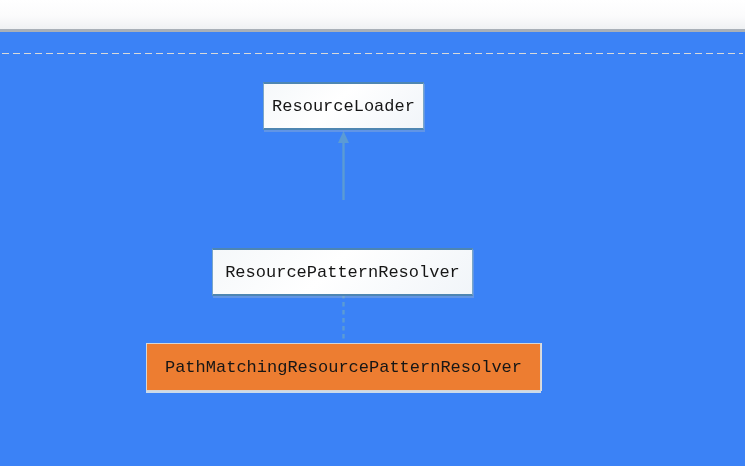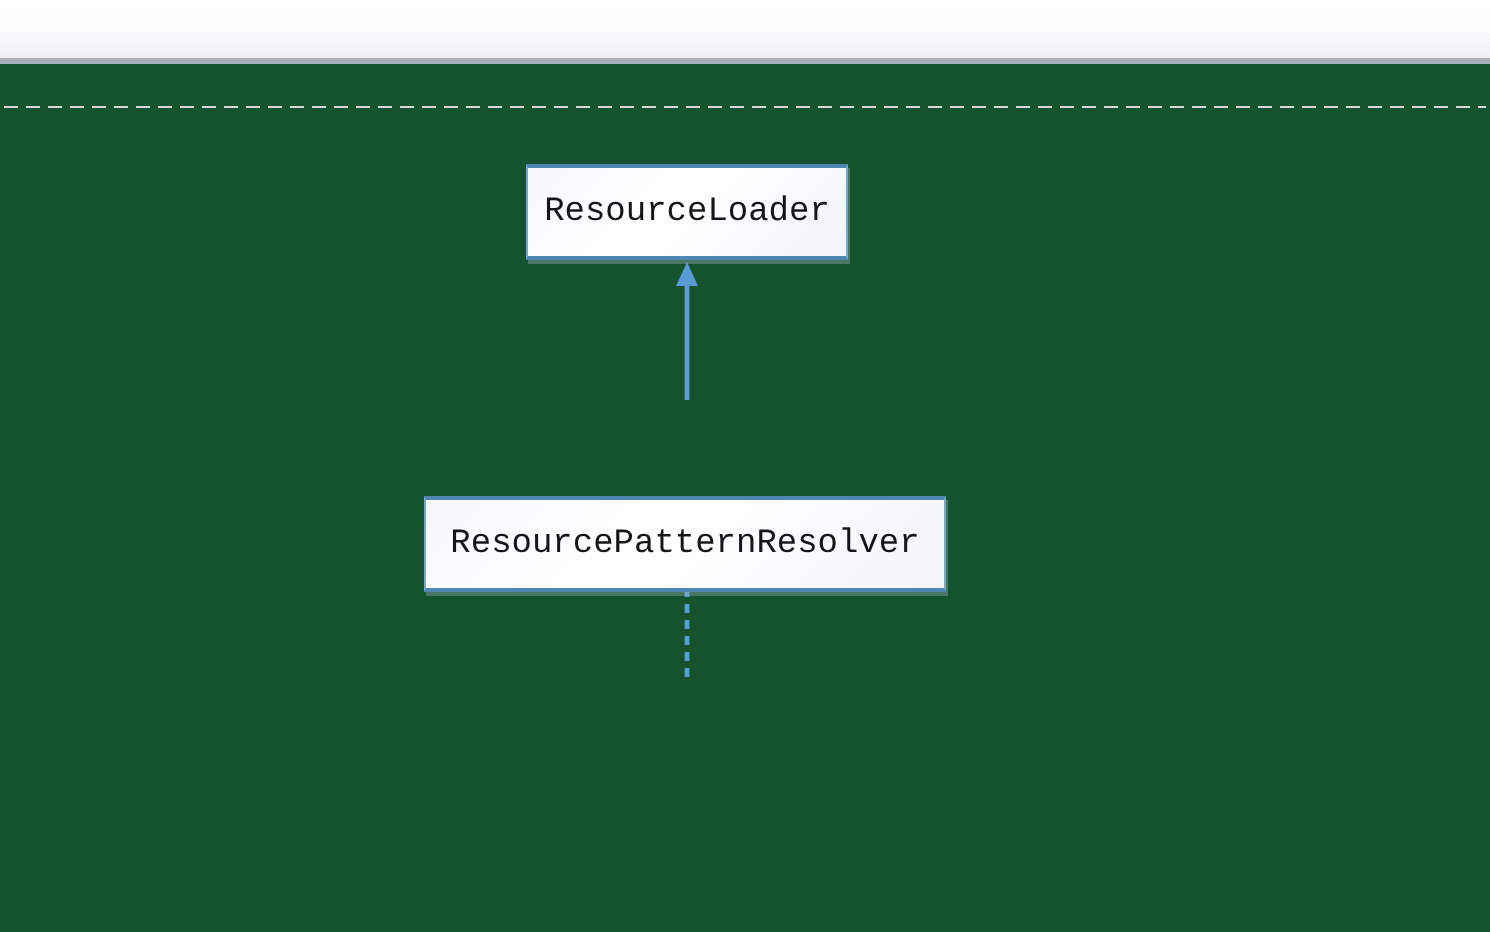--- a/index.html
+++ b/index.html
@@ -2,21 +2,21 @@
 <html><head>
 <meta charset="utf-8">
 <style>
   * { margin: 0; padding: 0; box-sizing: border-box; }
   html, body {
     width: 745px; height: 466px;
     background: #ffffff;
     overflow: hidden;
     font-family: "Liberation Sans", sans-serif;
   }
-  .page { position: relative; width: 745px; height: 466px; background: #14532d; }
+  .page { position: relative; width: 745px; height: 466px; background: #3b82f6; }
 
   
   .header-bar {
     position: absolute; left: 0; top: 0; width: 745px; height: 32px;
     background: linear-gradient(to bottom, #ffffff 0%, #fbfbfc 55%, #eff1f3 100%);
     border-bottom: 3px solid #a9b0b8;
   }
 
   
   .dashed-separator {
@@ -75,15 +75,18 @@
     </svg>
 
     <div class="node iface node-resource-loader">
       <span>ResourceLoader</span>
     </div>
 
     <div class="node iface node-resource-pattern-resolver">
       <span>ResourcePatternResolver</span>
     </div>
 
+    <div class="node impl node-path-matching">
+      <span>PathMatchingResourcePatternResolver</span>
+    </div>
 
   </div>
 </div>
 
 </body></html>

